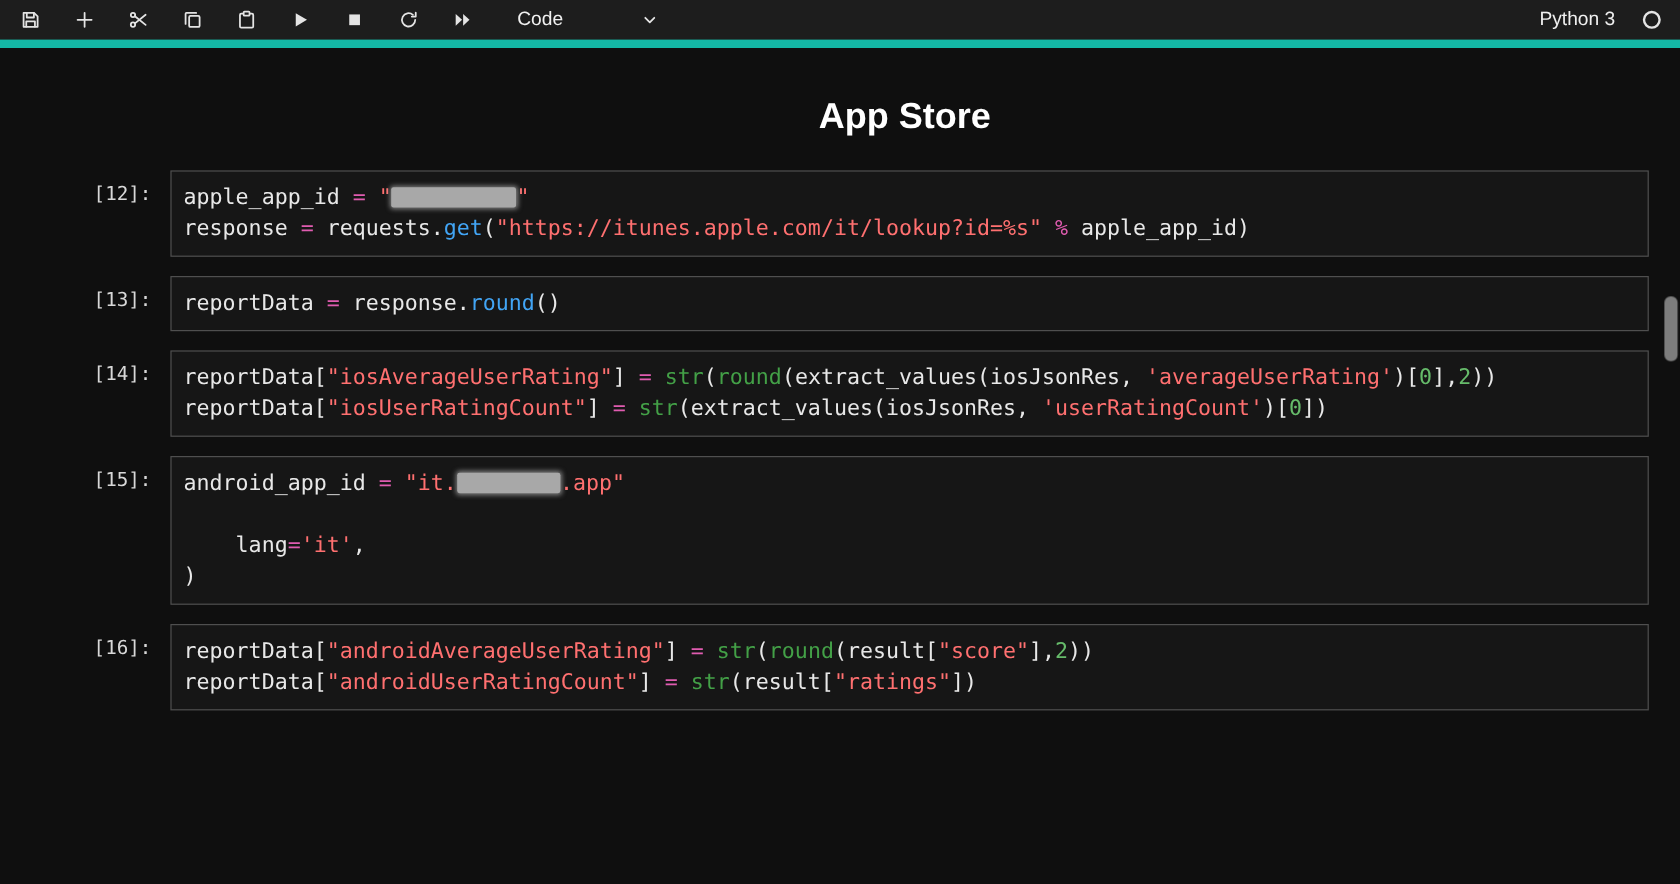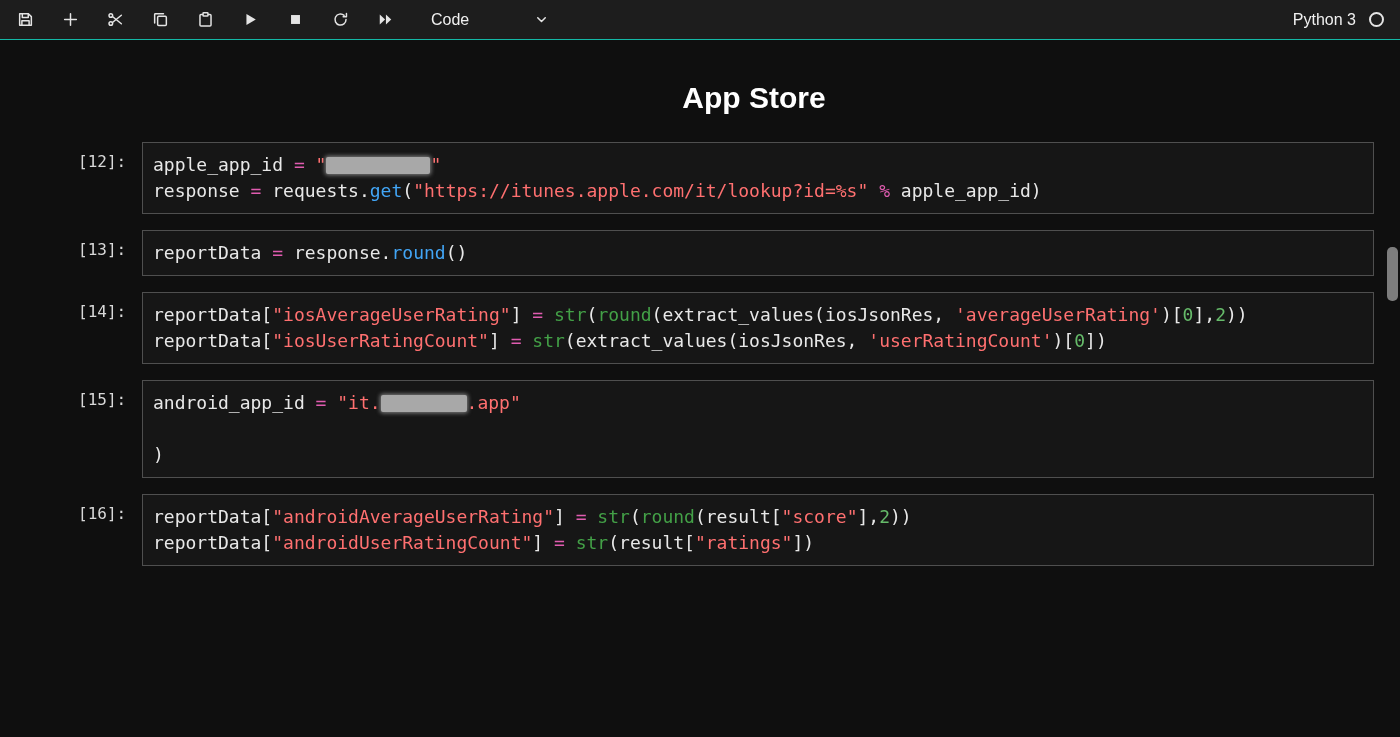--- a/index.html
+++ b/index.html
@@ -11,34 +11,34 @@
   *{box-sizing:border-box;}
   html,body{margin:0;padding:0;}
   body{
     width:1400px;height:737px;overflow:hidden;
     background:var(--pageBg);
     font-family:"Liberation Sans", sans-serif;
   }
   
   .toolbar{
     height:40px;background:var(--toolbarBg);display:flex;align-items:center;
-    padding:0 16px;border-bottom:1px solid #14b8a6;
+    padding:0 16px;border-bottom:7px solid #14b8a6;
   }
   .tbtn{
     width:18px;height:18px;margin-right:27px;display:flex;align-items:center;
     justify-content:center;cursor:pointer;flex:0 0 auto;
   }
   .tbtn svg{width:17px;height:17px;stroke:var(--icon);stroke-width:1.4;fill:none;stroke-linecap:round;stroke-linejoin:round;}
   .tbtn svg .fill{fill:var(--icon);stroke:none;}
   .celltype{
     display:flex;align-items:center;justify-content:space-between;width:118px;
     margin-left:10px;color:var(--toolbarText);font-size:16px;cursor:pointer;
   }
   .celltype svg{width:15px;height:15px;stroke:var(--icon);stroke-width:1.6;fill:none;stroke-linecap:round;stroke-linejoin:round;}
-  .tb-right{margin-left:auto;display:flex;align-items:center;gap:13px;}
+  .tb-right{margin-left:auto;display:flex;align-items:center;gap:23px;}
   .kernel-name{color:var(--toolbarText);font-size:16px;}
   .kernel-circle{width:15px;height:15px;border:2px solid var(--icon);border-radius:50%;}
   
   .nb{padding-top:20px;position:relative;}
   .md-cell{margin:18px 26px 24px 126px;padding-left:8px;}
   .md-h{font-size:30px;line-height:40px;font-weight:700;color:var(--heading);text-align:center;}
   .cell{display:flex;align-items:flex-start;margin:0 26px 16px 0;padding-left:16px;}
   .prompt{
     flex:0 0 126px;padding:10px 0 0 62px;
     font-family:"DejaVu Sans Mono", monospace;font-size:16px;color:var(--prompt);
@@ -166,20 +166,21 @@
       <div class="editor">
         <div class="cline"><span class="tk-p">reportData[</span><span class="tk-s">"iosAverageUserRating"</span><span class="tk-p">] </span><span class="tk-o">=</span><span class="tk-p"> </span><span class="tk-b">str</span><span class="tk-p">(</span><span class="tk-b">round</span><span class="tk-p">(extract_values(iosJsonRes, </span><span class="tk-s">'averageUserRating'</span><span class="tk-p">)[</span><span class="tk-n">0</span><span class="tk-p">],</span><span class="tk-n">2</span><span class="tk-p">))</span></div>
         <div class="cline"><span class="tk-p">reportData[</span><span class="tk-s">"iosUserRatingCount"</span><span class="tk-p">] </span><span class="tk-o">=</span><span class="tk-p"> </span><span class="tk-b">str</span><span class="tk-p">(extract_values(iosJsonRes, </span><span class="tk-s">'userRatingCount'</span><span class="tk-p">)[</span><span class="tk-n">0</span><span class="tk-p">])</span></div>
       </div>
     </div>
     <div class="cell">
       <div class="prompt">[15]:</div>
       <div class="editor">
         <div class="cline"><span class="tk-p">android_app_id </span><span class="tk-o">=</span><span class="tk-p"> </span><span class="tk-s">"it.</span><span class="redact" style="width: 86px;"></span><span class="tk-s">.app"</span></div>
         <div class="cline">&nbsp;</div>
+        <div class="cline"><span class="tk-p">    lang</span><span class="tk-o">=</span><span class="tk-s">'it'</span><span class="tk-p">,</span></div>
         <div class="cline"><span class="tk-p">)</span></div>
       </div>
     </div>
     <div class="cell">
       <div class="prompt">[16]:</div>
       <div class="editor">
         <div class="cline"><span class="tk-p">reportData[</span><span class="tk-s">"androidAverageUserRating"</span><span class="tk-p">] </span><span class="tk-o">=</span><span class="tk-p"> </span><span class="tk-b">str</span><span class="tk-p">(</span><span class="tk-b">round</span><span class="tk-p">(result[</span><span class="tk-s">"score"</span><span class="tk-p">],</span><span class="tk-n">2</span><span class="tk-p">))</span></div>
         <div class="cline"><span class="tk-p">reportData[</span><span class="tk-s">"androidUserRatingCount"</span><span class="tk-p">] </span><span class="tk-o">=</span><span class="tk-p"> </span><span class="tk-b">str</span><span class="tk-p">(result[</span><span class="tk-s">"ratings"</span><span class="tk-p">])</span></div>
       </div>
     </div>

